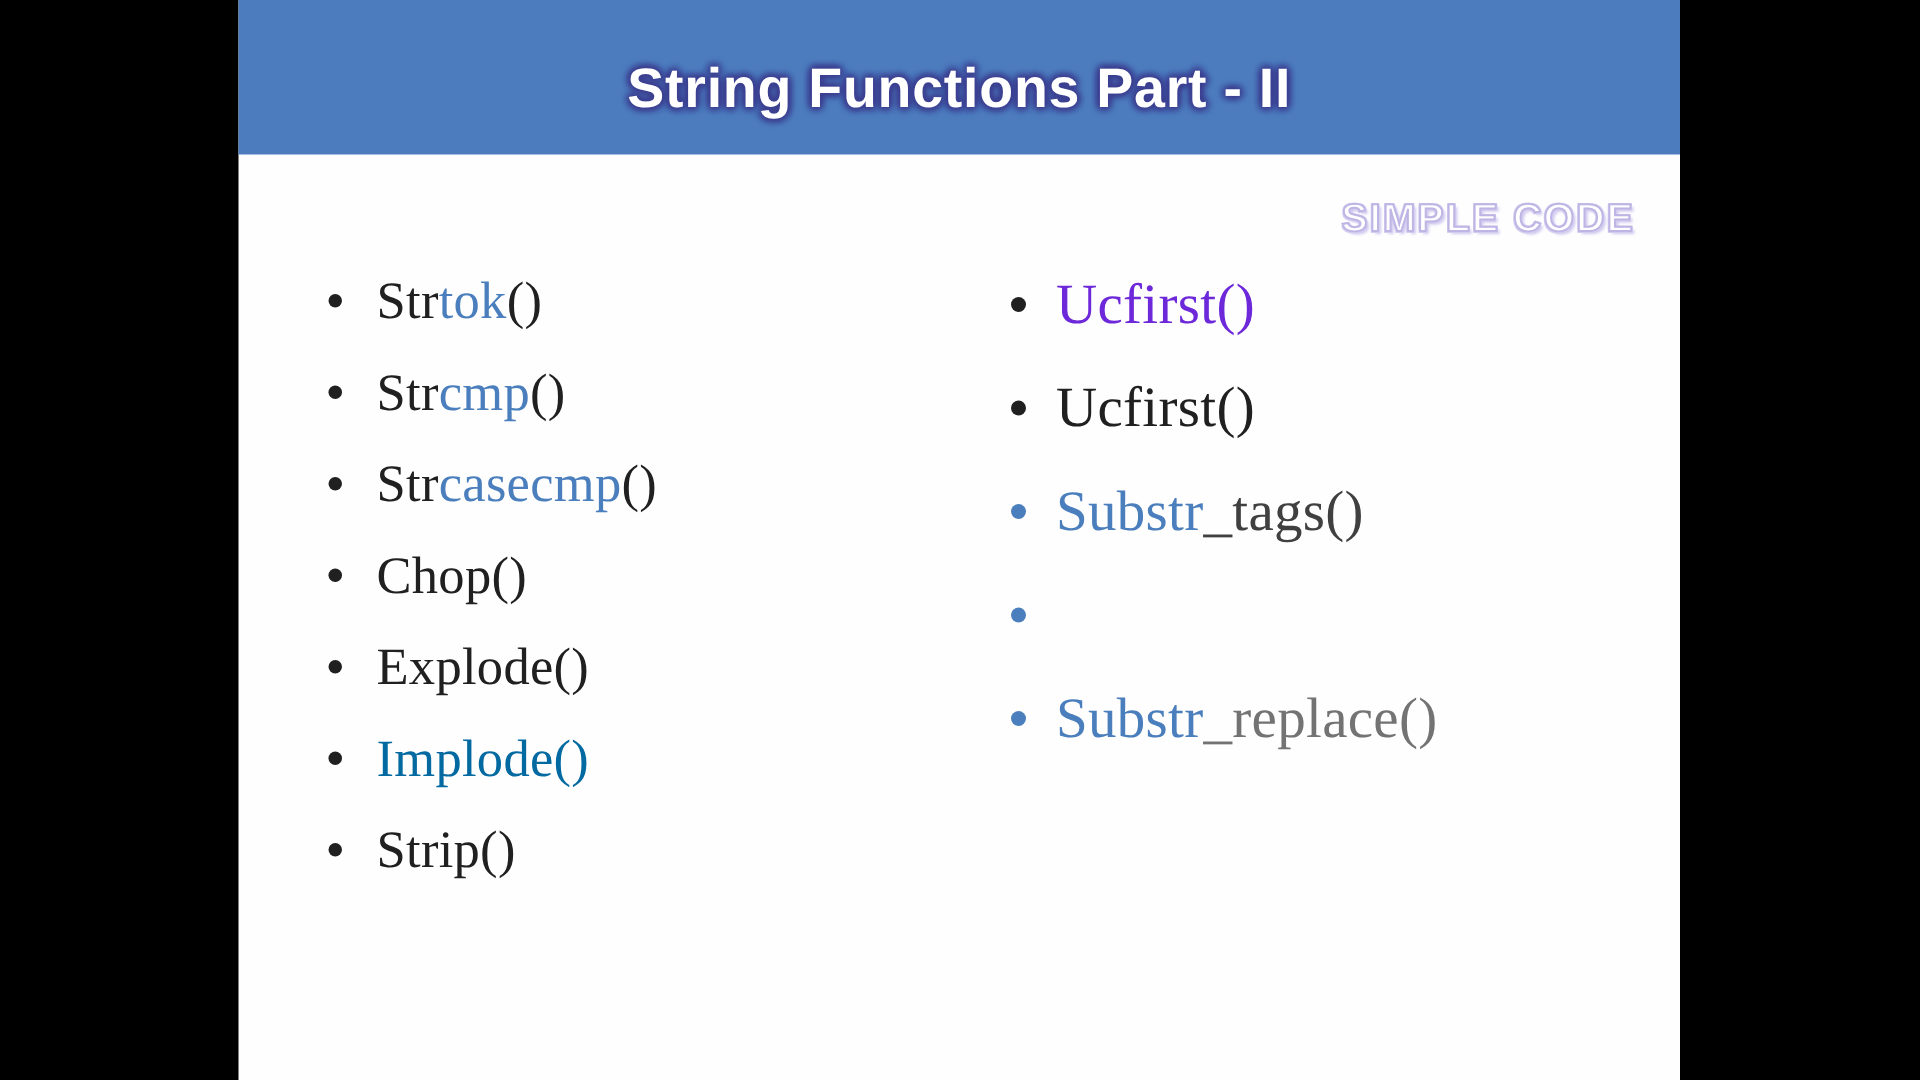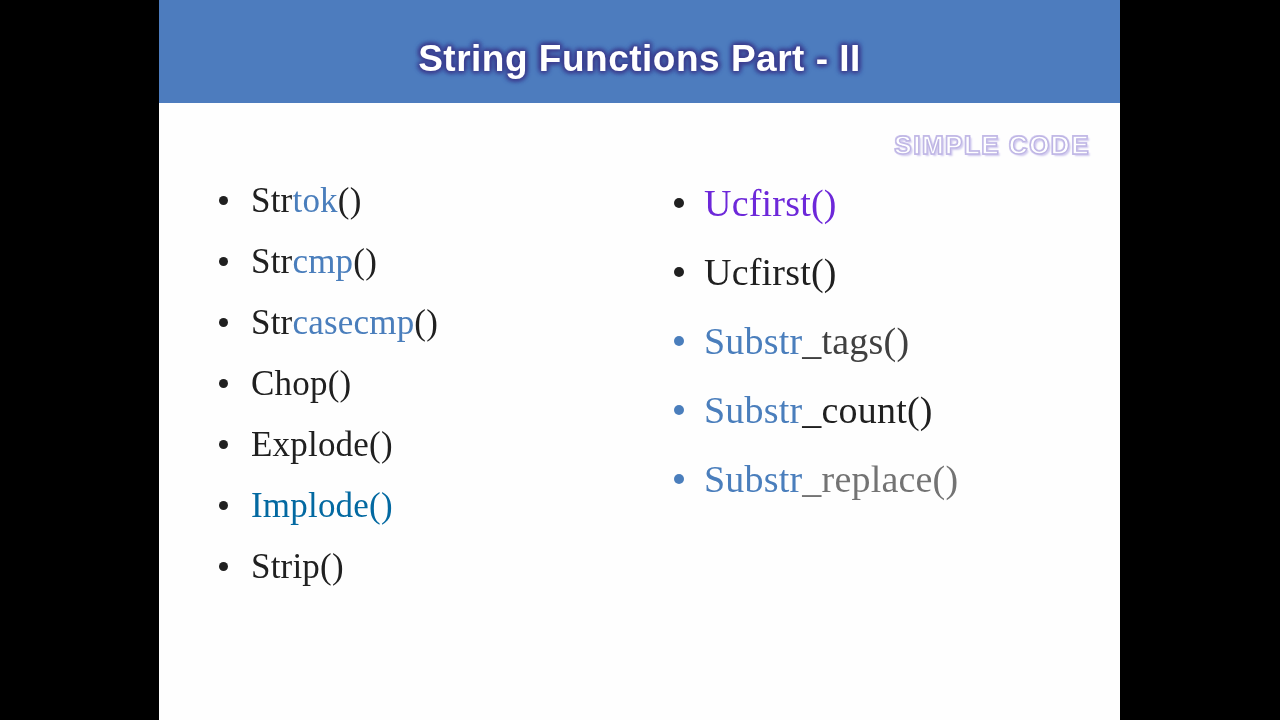--- a/index.html
+++ b/index.html
@@ -157,21 +157,20 @@
         <li class="fn-item">
           <span class="bullet" style="background: rgb(32, 32, 32);"></span>
           <span class="fn-text"><span style="color: rgb(32, 32, 32);">Ucfirst()</span></span>
         </li>
         <li class="fn-item">
           <span class="bullet" style="background: rgb(74, 126, 188);"></span>
           <span class="fn-text"><span style="color: rgb(74, 126, 188);">Substr</span><span style="color: #404040;">_tags()</span></span>
         </li>
         <li class="fn-item">
           <span class="bullet" style="background: rgb(74, 126, 188);"></span>
-          <span class="fn-text"><span style="color: rgb(74, 126, 188);">Substr</span><span style="color: rgb(32, 32, 32);">_count()</span></span>
         </li>
         <li class="fn-item">
           <span class="bullet" style="background: rgb(74, 126, 188);"></span>
           <span class="fn-text"><span style="color: rgb(74, 126, 188);">Substr</span><span style="color: #737373;">_replace()</span></span>
         </li>
       </ul>
   </div>
 
   <div class="letterbox right"></div>
 </div>

